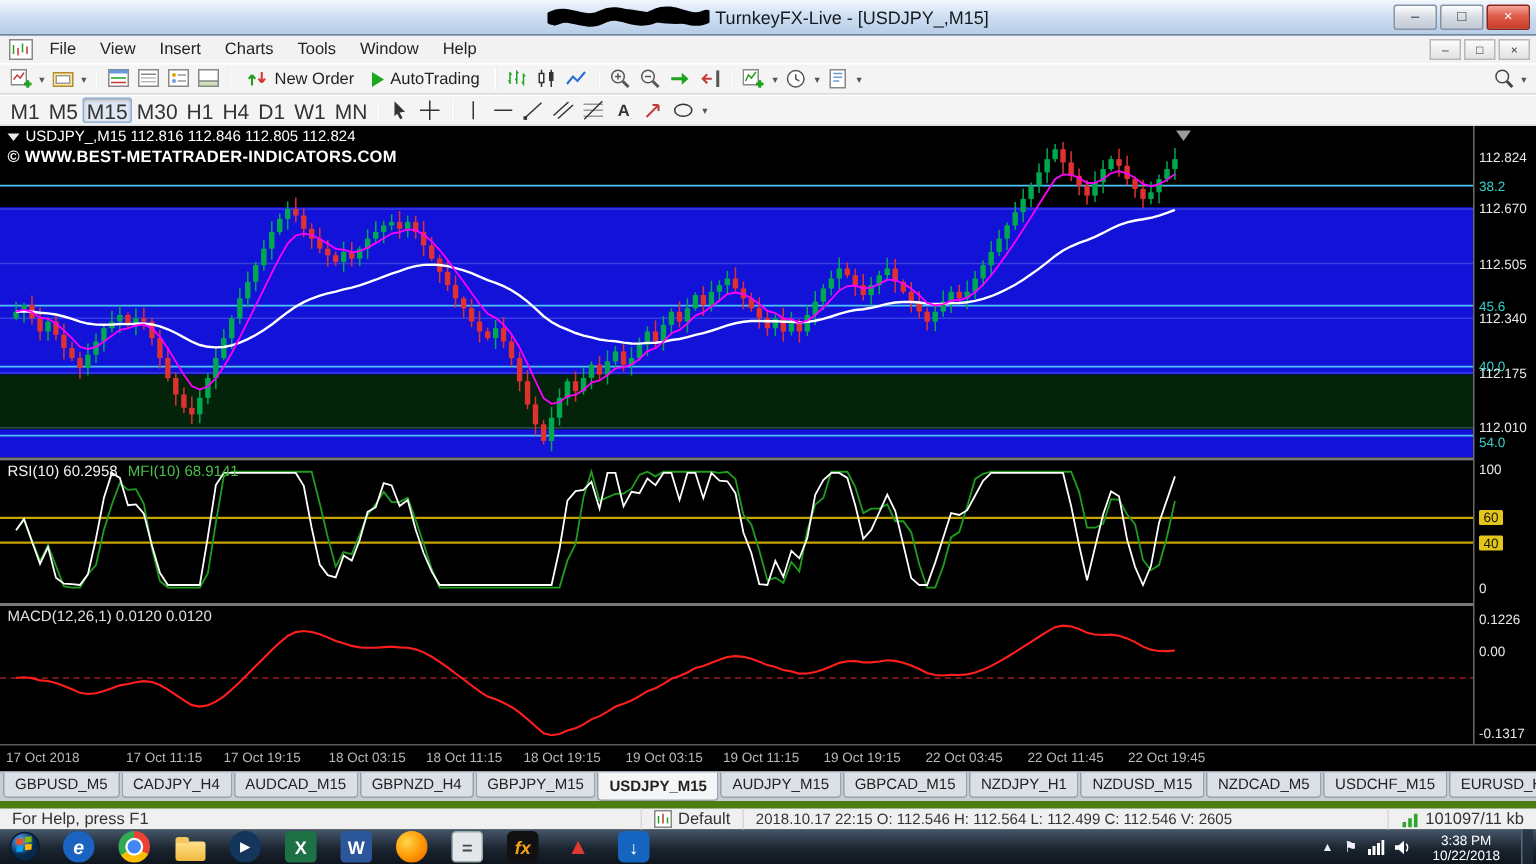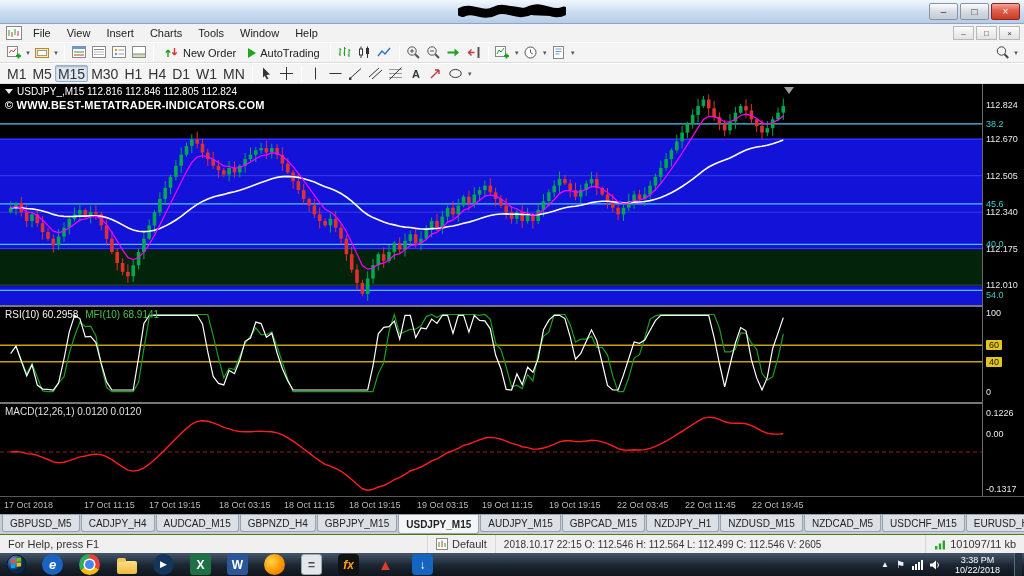--- a/index.html
+++ b/index.html
@@ -72,21 +72,21 @@
   .t-lab { position:absolute; top:3px; font-size:9px; color:#b9b9b9; white-space:nowrap; }
 
   
   .tabsbar { height:20px; background:#c6cdd5; display:flex; align-items:flex-start;
              padding:0 2px; border-top:1px solid #9aa2ab; }
   .tab { height:17px; display:flex; align-items:center; padding:0 7px; font-size:10px; color:#222;
          background:#dbe0e6; border:1px solid #9aa2ab; border-top:none; border-radius:0 0 3px 3px; margin-right:1px; }
   .tab.active { background:#f4f5f7; font-weight:bold; height:19px; }
 
   
-  .statusbar { height:19px; background:#f0f0f0; border-top:1px solid #4d7c0f; display:flex;
+  .statusbar { height:19px; background:#f0f0f0; border-top:5px solid #4d7c0f; display:flex;
                align-items:flex-end; font-size:11px; color:#333; }
   .sb-sec { padding:0 8px; border-right:1px solid #d8d8d8; height:100%; display:flex;
             align-items:center; gap:4px; white-space:nowrap; }
   .sb-help { width:428px; }
   .sb-info { flex:1; font-size:10px; overflow:hidden; }
   .sb-traffic { border-right:none; margin-left:auto; }
 
   
   .taskbar { height:23px; background:linear-gradient(#45566a,#1b2530 55%,#0e151d);
              display:flex; align-items:center; padding:0 2px; }
@@ -119,20 +119,21 @@
 <body>
 
 <div id="app">
 
   <div class="titlebar">
     <div class="title-center">
       <svg width="108" height="16" viewBox="0 0 108 16">
         <path d="M3,8 C14,2 24,14 37,7 C49,1 59,14 73,6 C85,1 95,13 106,7" stroke="#000" stroke-width="9" fill="none" stroke-linecap="round"></path>
         <path d="M5,10 C18,4 30,12 44,6 C58,2 70,12 100,8" stroke="#000" stroke-width="6" fill="none" stroke-linecap="round"></path>
       </svg>
+      <span class="title-text">TurnkeyFX-Live - [USDJPY_,M15]</span>
     </div>
     <div class="winbtns">
       <div class="winbtn">–</div>
       <div class="winbtn">□</div>
       <div class="winbtn close">×</div>
     </div>
   </div>
 
   <div class="menubar">
     <svg class="mdi-icon" viewBox="0 0 16 14">

